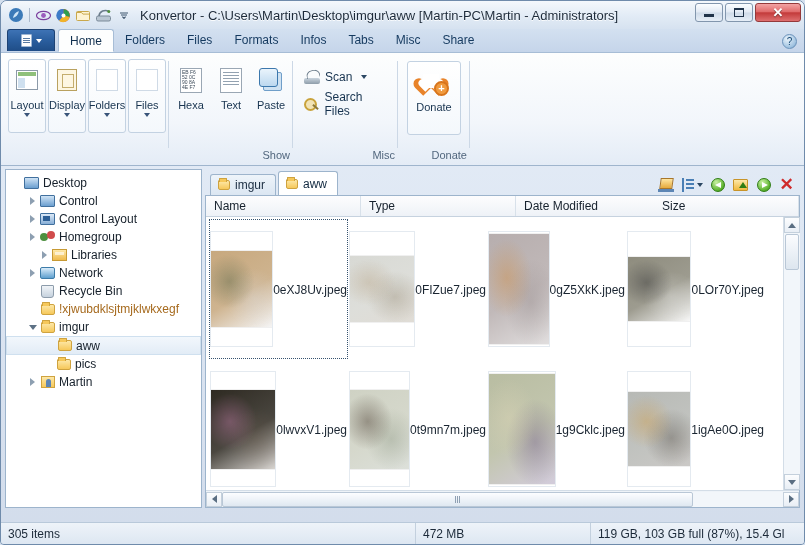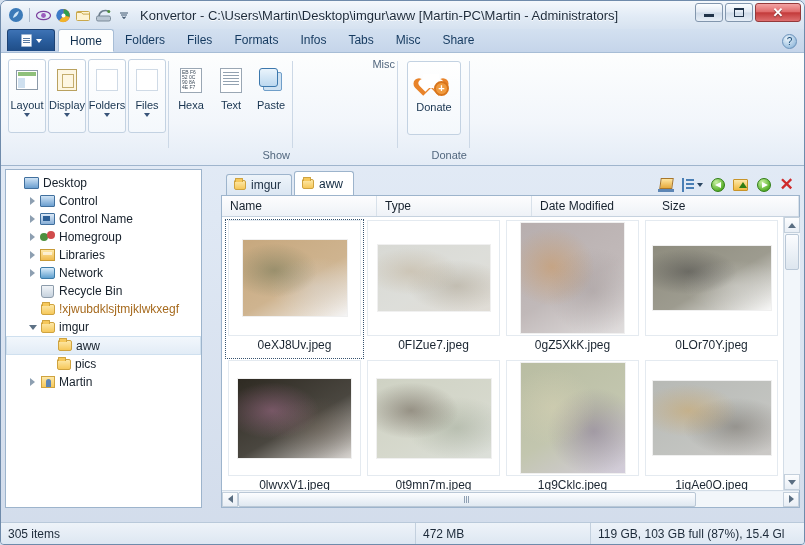--- a/index.html
+++ b/index.html
@@ -191,21 +191,21 @@
   }
   .ic-heart .hi::before{left:8px;transform:rotate(45deg);transform-origin:0 100%;}
   .ic-heart .hi::after{left:0;transform:rotate(-45deg);transform-origin:100% 100%;}
   .ic-heart .plus{
     position:absolute;right:0;bottom:0;width:15px;height:15px;border-radius:50%;
     background:#f09a3e;border:2px solid #d8751c;color:#fff;font-size:11px;font-weight:bold;
     display:flex;align-items:center;justify-content:center;line-height:1;
   }
 
   
-  .main { flex:1; display:flex; padding:3px 4px 12px 4px; gap:19px; min-height:0; }
+  .main { flex:1; display:flex; padding:3px 4px 12px 4px; gap:3px; min-height:0; }
 
   
   .treepanel {
     width:197px; flex:0 0 197px;
     background:#fff; border:1px solid #9db4cc;
     overflow:hidden; position:relative;
     padding:4px 0 0 0;
   }
   .trow {
     height:18px; display:flex; align-items:center;
@@ -283,21 +283,21 @@
   .col-name{width:155px;} .col-type{width:155px;} .col-size{width:145px;} .col-date{flex:1;border-right:none;}
   .gridwrap { flex:1; display:flex; min-height:0; }
   .grid {
     flex:1; display:flex; flex-wrap:wrap;
     align-content:flex-start;
     padding:2px 0 0 3px;
     overflow:hidden; min-width:0;
   }
   .cell {
     width:139px; height:140px;
-    display:flex; flex-direction:column; align-items:center;
+    display:flex; flex-direction:row; align-items:center;
     border:1px dotted transparent;
     margin:0 0 0 0;
   }
   .cell.sel { border:1px dotted #36536f; }
   .thumbbox {
     width:133px; height:116px;
     background:#fff; border:1px solid #e4eaf0;
     display:flex; align-items:center; justify-content:center;
     overflow:hidden;
   }
@@ -487,20 +487,31 @@
               </span>
             </span>
           <span class="bl">Paste</span>
         </div>
       </div>
       <div class="rg-label">Show</div>
     </div>
 
 
     <div class="rgroup" style="width:105px">
+      <div class="rg-items" style="flex-direction:column;gap:5px;padding-top:9px;padding-left:4px">
+        <div class="smallrow">
+          <span class="ic-scan"></span>
+          <span>Scan</span>
+          <span class="minicaret" style="margin-left:4px"></span>
+        </div>
+        <div class="smallrow">
+          <span class="ic-search"></span>
+          <span>Search Files</span>
+        </div>
+      </div>
       <div class="rg-label">Misc</div>
     </div>
 
     <div class="rgroup" style="width:72px">
       <div class="rg-items" style="justify-content:center;padding-top:4px">
         <div class="bigbtn boxed" style="width:54px">
           <span class="bi">
             <span class="ic-heart">
                 <span class="h"></span>
                 <span class="hi"></span>
@@ -536,32 +547,32 @@
             </span>
             <span class="tlabel">Control</span>
           </div>
           <div class="trow" style="padding-left: 20px;">
             <span class="tw">
               <span class="arrow-c"></span>
             </span>
             <span class="tico">
               <span class="f-monitor2"></span>
             </span>
-            <span class="tlabel">Control Name</span>
+            <span class="tlabel">Control Layout</span>
           </div>
           <div class="trow" style="padding-left: 20px;">
             <span class="tw">
               <span class="arrow-c"></span>
             </span>
             <span class="tico">
               <span class="f-home"></span>
             </span>
             <span class="tlabel">Homegroup</span>
           </div>
-          <div class="trow" style="padding-left: 20px;">
+          <div class="trow" style="padding-left: 20px; margin-left: 12px;">
             <span class="tw">
               <span class="arrow-c"></span>
             </span>
             <span class="tico">
               <span class="f-lib"></span>
             </span>
             <span class="tlabel">Libraries</span>
           </div>
           <div class="trow" style="padding-left: 20px;">
             <span class="tw">

